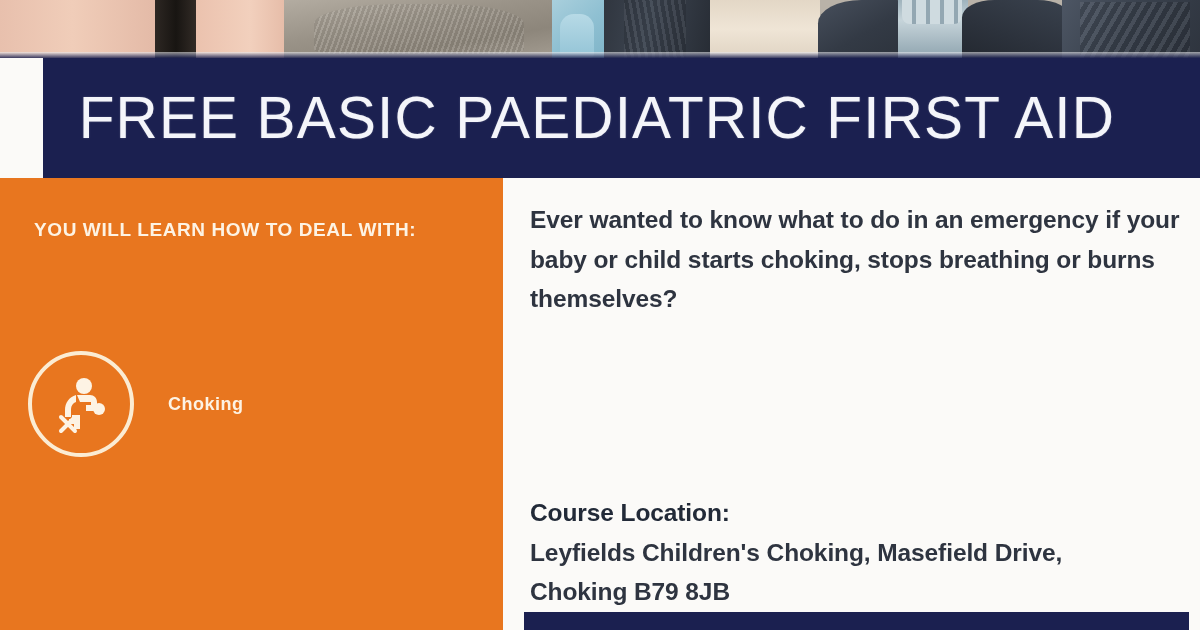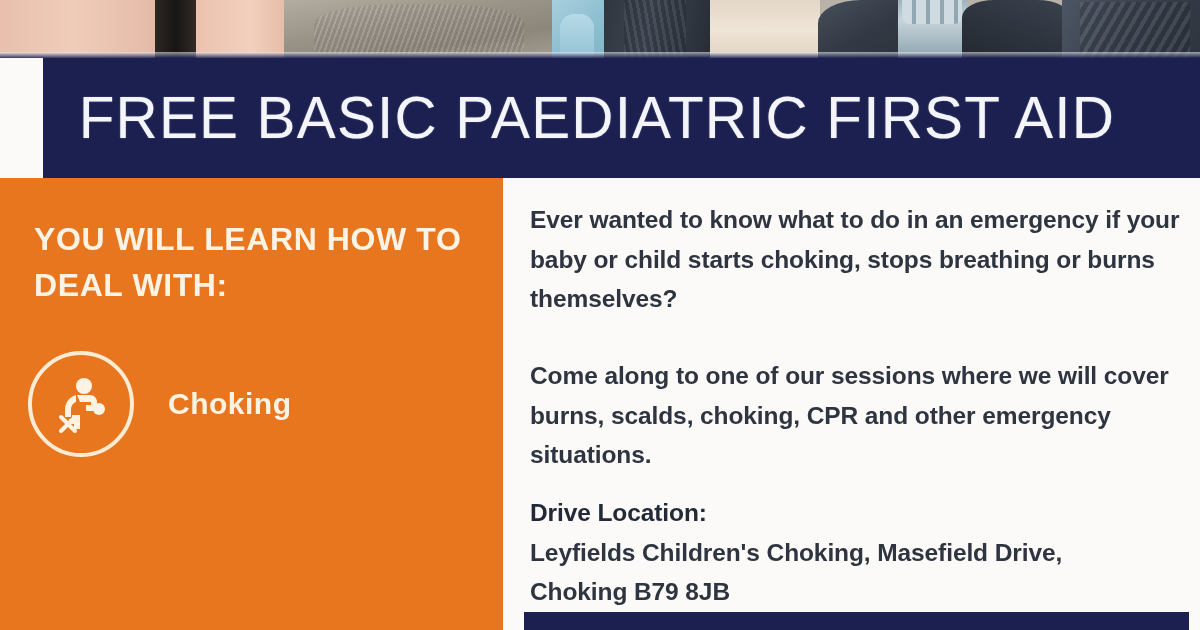--- a/index.html
+++ b/index.html
@@ -155,21 +155,21 @@
     left: 0; top: 178px;
     width: 503px;
     height: 452px;
     background: #e8761f;
   }
   .learn-heading {
     position: absolute;
     left: 34px; top: 38px;
     width: 450px;
     color: #fdf3e4;
-    font-size: 32px;
+    font-size: 19px;
     font-weight: bold;
     letter-spacing: 0.6px;
     line-height: 1.45;
   }
   .item-row {
     position: absolute;
     left: 28px;
     display: flex;
     align-items: center;
     gap: 34px;
@@ -182,21 +182,21 @@
     border-radius: 50%;
     border: 4px solid #fbecd3;
     display: flex;
     align-items: center;
     justify-content: center;
     flex: 0 0 auto;
   }
   .icon-circle svg { display: block; }
   .item-label {
     color: #fdf3e4;
-    font-size: 30px;
+    font-size: 18px;
     font-weight: bold;
     letter-spacing: 0.5px;
   }
 
   
   .right-panel {
     position: absolute;
     left: 503px; top: 178px;
     width: 697px;
     height: 412px;
@@ -276,23 +276,22 @@
           </g>
         </svg>
       </div>
       <div class="item-label">Choking</div>
     </div>
 
   </div>
 
   <div class="right-panel">
     <div class="body-text para-1">Ever wanted to know what to do in an emergency if your baby or child starts choking, stops breathing or burns themselves?</div>
-    <div class="body-text para-2">Come along to one of our sessions where we will cover burns, scalds, choking, CPR and other emergency situations.</div>
     <div class="body-text loc-block">
-      <span class="loc-title">Drive Location:</span>
+      <span class="loc-title">Course Location:</span>
       <span class="loc-line">Leyfields Children's Choking, Masefield Drive,</span>
       <span class="loc-line">Choking B79 8JB</span>
     </div>
   </div>
 
   <div class="bottom-bar"></div>
 
 </div>
 
 </body></html>

